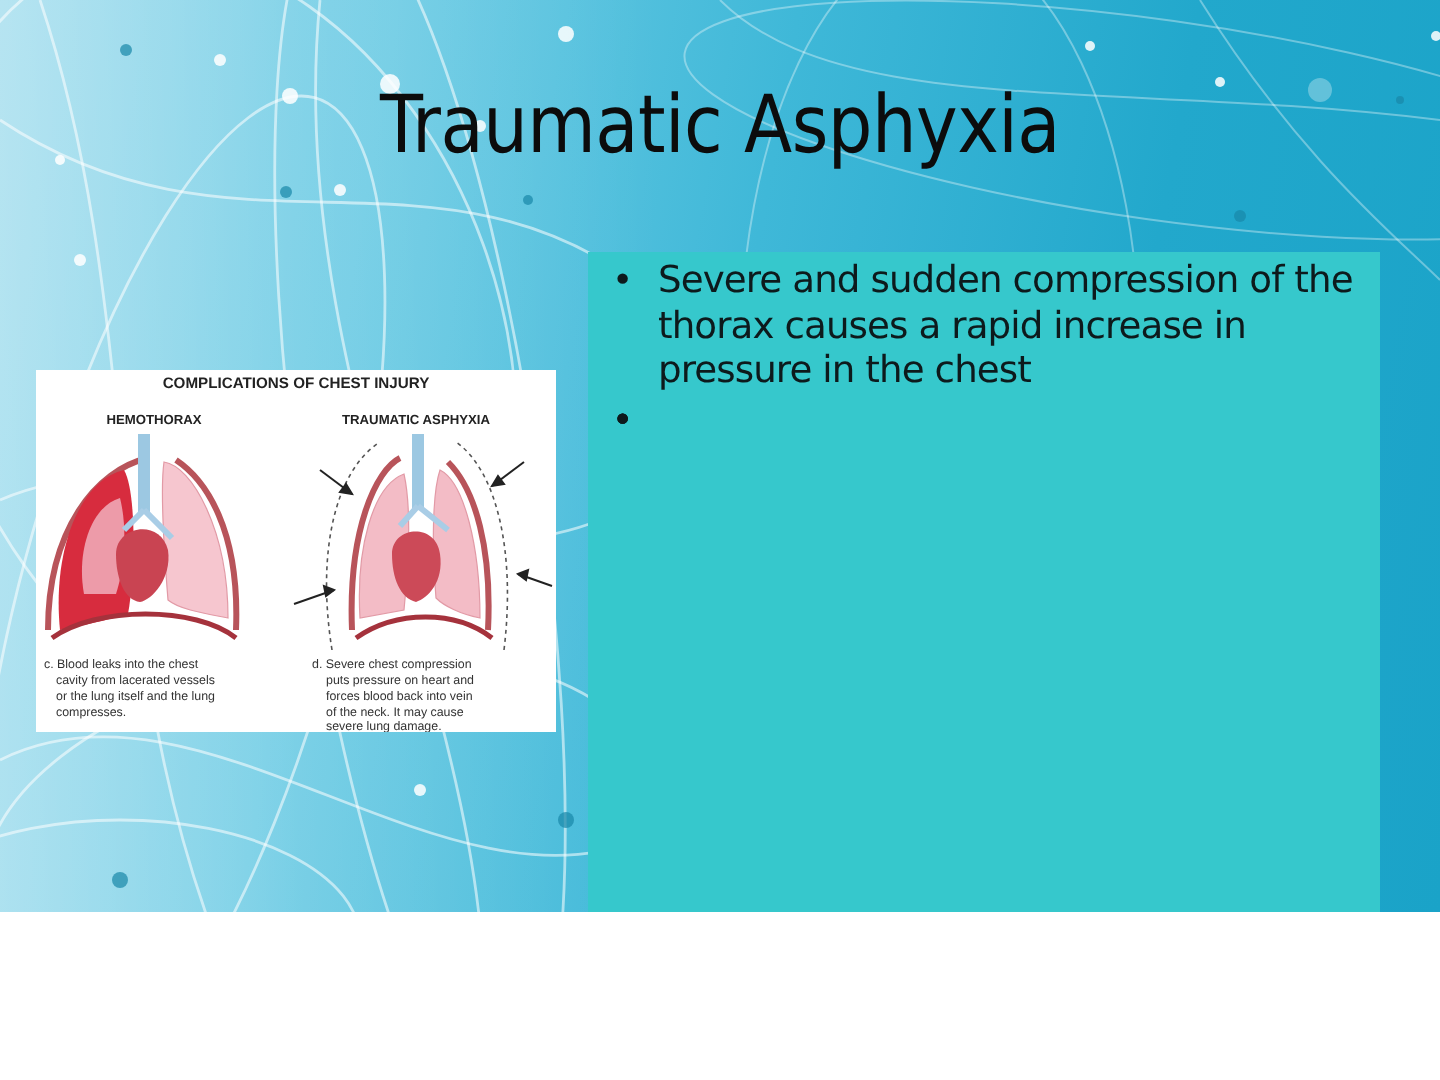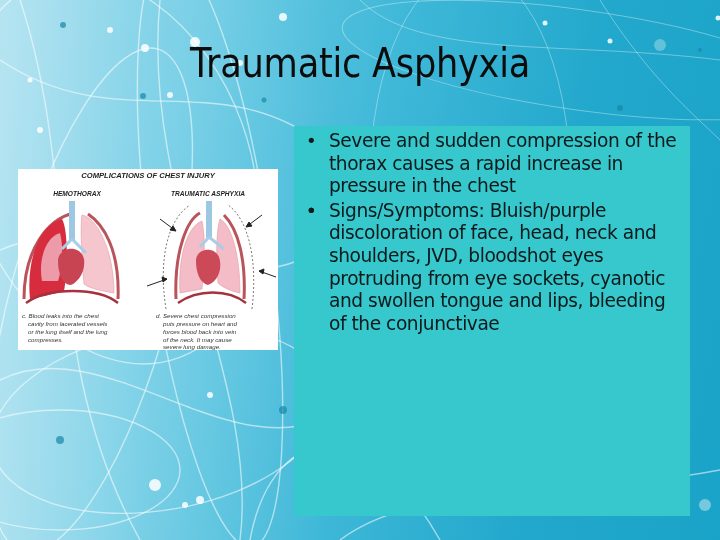--- a/index.html
+++ b/index.html
@@ -1,34 +1,33 @@
 <!DOCTYPE html>
 <html><head>
   <meta charset="utf-8">
   <style>
     html, body { margin: 0; padding: 0; }
     body {
       width: 720px; height: 540px; overflow: hidden; position: relative;
       font-family: "Liberation Sans", "DejaVu Sans", sans-serif;
     }
     .slide {
-      position: absolute; left: 0; top: 0; width: 720px; height: 540px; overflow: hidden;
+      position: absolute; left: 0; top: 0; width: 720px; height: 456px; overflow: hidden;
       background: linear-gradient(100deg, #8fd6ea 0%, #6ccbe4 25%, #3fb8d8 50%, #22a8cc 75%, #1aa3c8 100%);
     }
     .bg-art { position: absolute; left: 0; top: 0; width: 720px; height: 540px; }
     .title {
       position: absolute; left: 0; top: 40px; width: 720px; text-align: center;
       font-size: 40px; color: #0c0c0c; font-weight: normal; letter-spacing: -0.3px;
       font-family: "DejaVu Sans", "Liberation Sans", sans-serif;
       transform: scaleX(0.88); transform-origin: 360px 0;
     }
     .figure {
-      position: absolute; left: 18px; top: 169px; width: 260px; height: 181px;
+      position: absolute; left: 18px; top: 185px; width: 260px; height: 181px;
       background: #ffffff;
-      font-style: italic;
     }
     .figure svg { display: block; }
     .textbox {
       position: absolute; left: 294px; top: 126px; width: 396px; height: 390px;
       background: #36c8cc;
       box-sizing: border-box; padding: 4px 10px 0 12px;
     }
     .bullets { list-style: none; margin: 0; padding: 0; }
     .bullets li {
       position: relative; padding-left: 23px;
@@ -169,18 +168,17 @@
         <span>Severe and sudden compression of the thorax causes a rapid increase in pressure in the chest</span>
       </li>
       <li>
         <span class="dot">•</span>
       </li>
       <li>
         <span class="dot">•</span>
       </li>
       <li>
         <span class="dot">•</span>
-        <span>Signs/Symptoms: Bluish/purple discoloration of face, head, neck and shoulders, JVD, bloodshot eyes protruding from eye sockets, cyanotic and swollen tongue and lips, bleeding of the conjunctivae</span>
       </li>
     </ul>
   </div>
 
 </div>
 
 </body></html>

